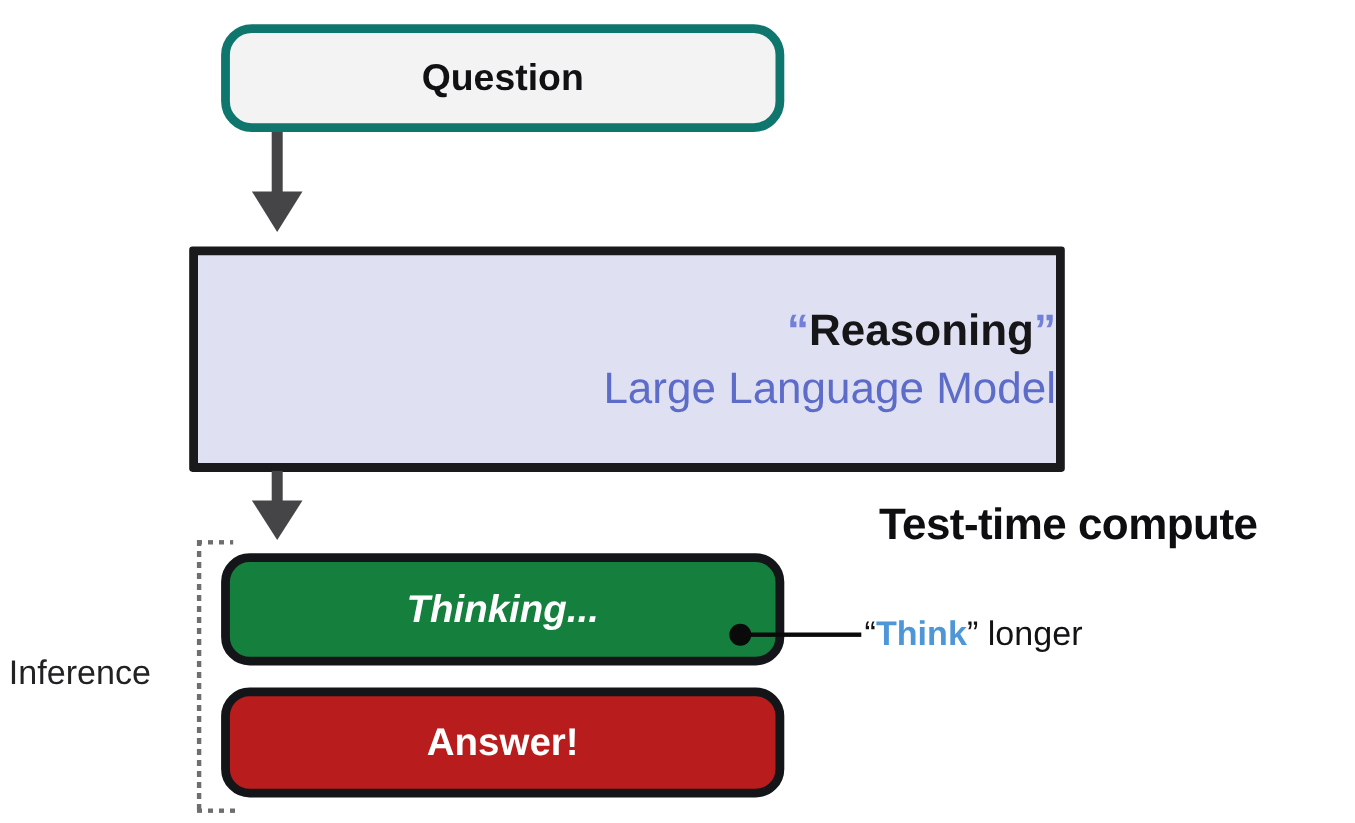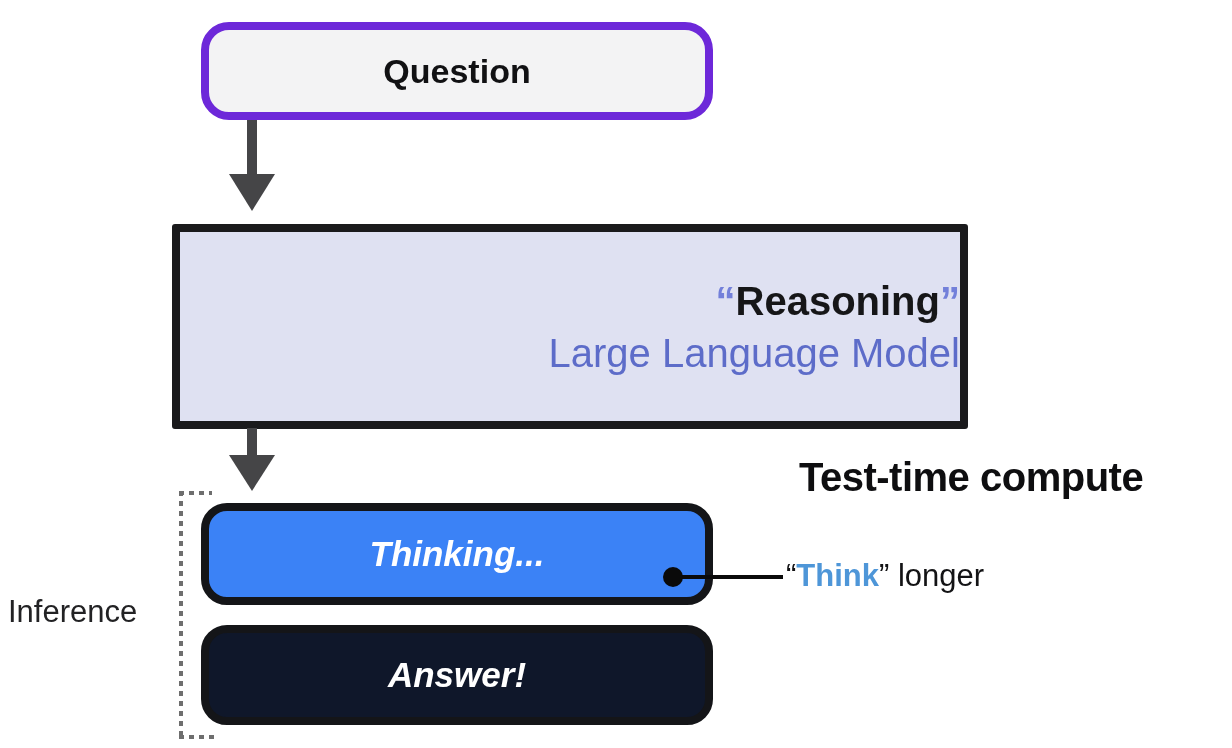--- a/index.html
+++ b/index.html
@@ -3,40 +3,40 @@
 <meta charset="utf-8">
 <style>
   html,body{margin:0;padding:0;background:#ffffff;}
   .canvas{
     position:relative;width:1232px;height:748px;background:#ffffff;overflow:hidden;
     font-family:"Liberation Sans", sans-serif;
   }
   .box{position:absolute;display:flex;align-items:center;justify-content:center;box-sizing:border-box;}
   .question{
     left:201px;top:22px;width:512px;height:98px;
-    background:#f3f3f4;border:8px solid #6d28d9;border-radius:28px;
+    background:#f3f3f4;border:8px solid #0f766e;border-radius:28px;
     font-size:34px;font-weight:600;color:#111113;
   }
   .llm{
     left:172px;top:224px;width:796px;height:205px;
     background:#dfe1f2;border:8px solid #1a1a1c;border-radius:3px;
     flex-direction:column;line-height:1.3;align-items:flex-end;
   }
   .llm-line1{font-size:40px;font-weight:700;color:#161618;}
   .llm-quote{color:#7380da;}
   .llm-line2{font-size:40px;font-weight:400;color:#5d6cc9;}
   .thinking{
     left:201px;top:503px;width:512px;height:102px;
-    background:#3b82f6;border:8px solid #141518;border-radius:26px;
+    background:#15803d;border:8px solid #141518;border-radius:26px;
     font-size:35px;font-weight:700;font-style:italic;color:#ffffff;
   }
   .answer{
     left:201px;top:625px;width:512px;height:100px;
-    background:#0f172a;border:8px solid #141518;border-radius:26px;
-    font-size:35px;font-weight:700;color:#ffffff;font-style:italic;
+    background:#b91c1c;border:8px solid #141518;border-radius:26px;
+    font-size:35px;font-weight:700;color:#ffffff;
   }
   .arrow{position:absolute;width:46px;}
   .arrow .shaft{position:absolute;left:18px;top:0;width:10px;background:#454547;}
   .arrow .head{position:absolute;left:0;width:0;height:0;
     border-left:23px solid transparent;border-right:23px solid transparent;
     border-top:37px solid #454547;}
   .arrow1{left:229px;top:120px;height:91px;}
   .arrow1 .shaft{height:55px;}
   .arrow1 .head{top:54px;}
   .arrow2{left:229px;top:428px;height:64px;}

